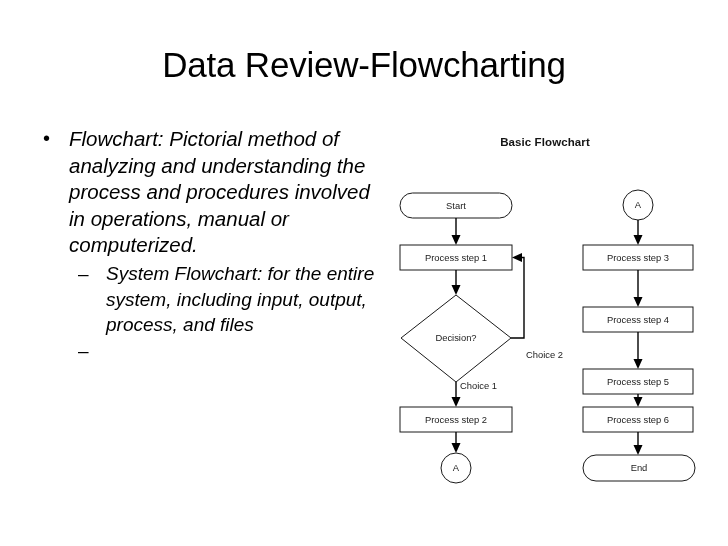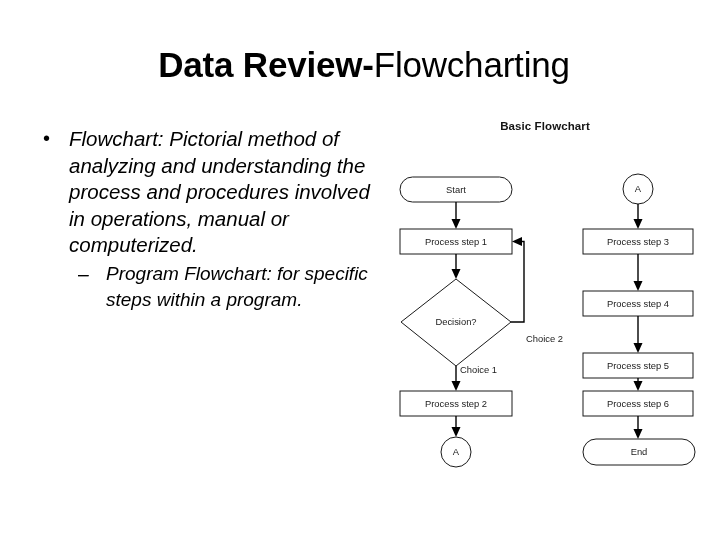--- a/index.html
+++ b/index.html
@@ -21,21 +21,21 @@
     position: absolute;
     left: 0;
     top: 44px;
     width: 728px;
     text-align: center;
     font-size: 35px;
     line-height: 42px;
     letter-spacing: -0.2px;
     white-space: nowrap;
   }
-  #slide-title .t-light { font-weight: 700; }
+  #slide-title .t-light { font-weight: 400; }
   #slide-title .t-bold  { font-weight: 400; }
 
   
   #bullets {
     position: absolute;
     left: 36px;
     top: 126px;
     width: 352px;
   }
   .bullet-l1 {
@@ -65,21 +65,21 @@
     top: 0px;
     font-size: 19px;
     line-height: 25.6px;
   }
   .bullet-text { display: block; font-style: italic; }
 
   
   #flowchart-figure {
     position: absolute;
     left: 380px;
-    top: 112px;
+    top: 128px;
     width: 340px;
     height: 375px;
   }
   #flowchart-caption {
     position: absolute;
     left: 0;
     top: 8px;
     width: 330px;
     text-align: center;
     font-size: 11.5px;
@@ -126,25 +126,25 @@
 
 <div id="bullets">
 
   <div class="bullet-l1">
     <span class="marker">•</span>
     <span class="bullet-text">Flowchart: Pictorial method of analyzing and understanding the process and procedures involved in operations, manual or computerized.</span>
   </div>
 
   <div class="bullet-l2">
     <span class="marker">–</span>
+    <span class="bullet-text">System Flowchart: for the entire system, including input, output, process, and files</span>
   </div>
 
   <div class="bullet-l2">
     <span class="marker">–</span>
-    <span class="bullet-text">Program Flowchart: for specific steps within a program.</span>
   </div>
 
 </div>
 
 <div id="flowchart-figure">
 
   <div id="flowchart-caption">Basic Flowchart</div>
 
   <svg id="flowchart-svg" width="340" height="375" viewBox="0 0 340 375">
 

